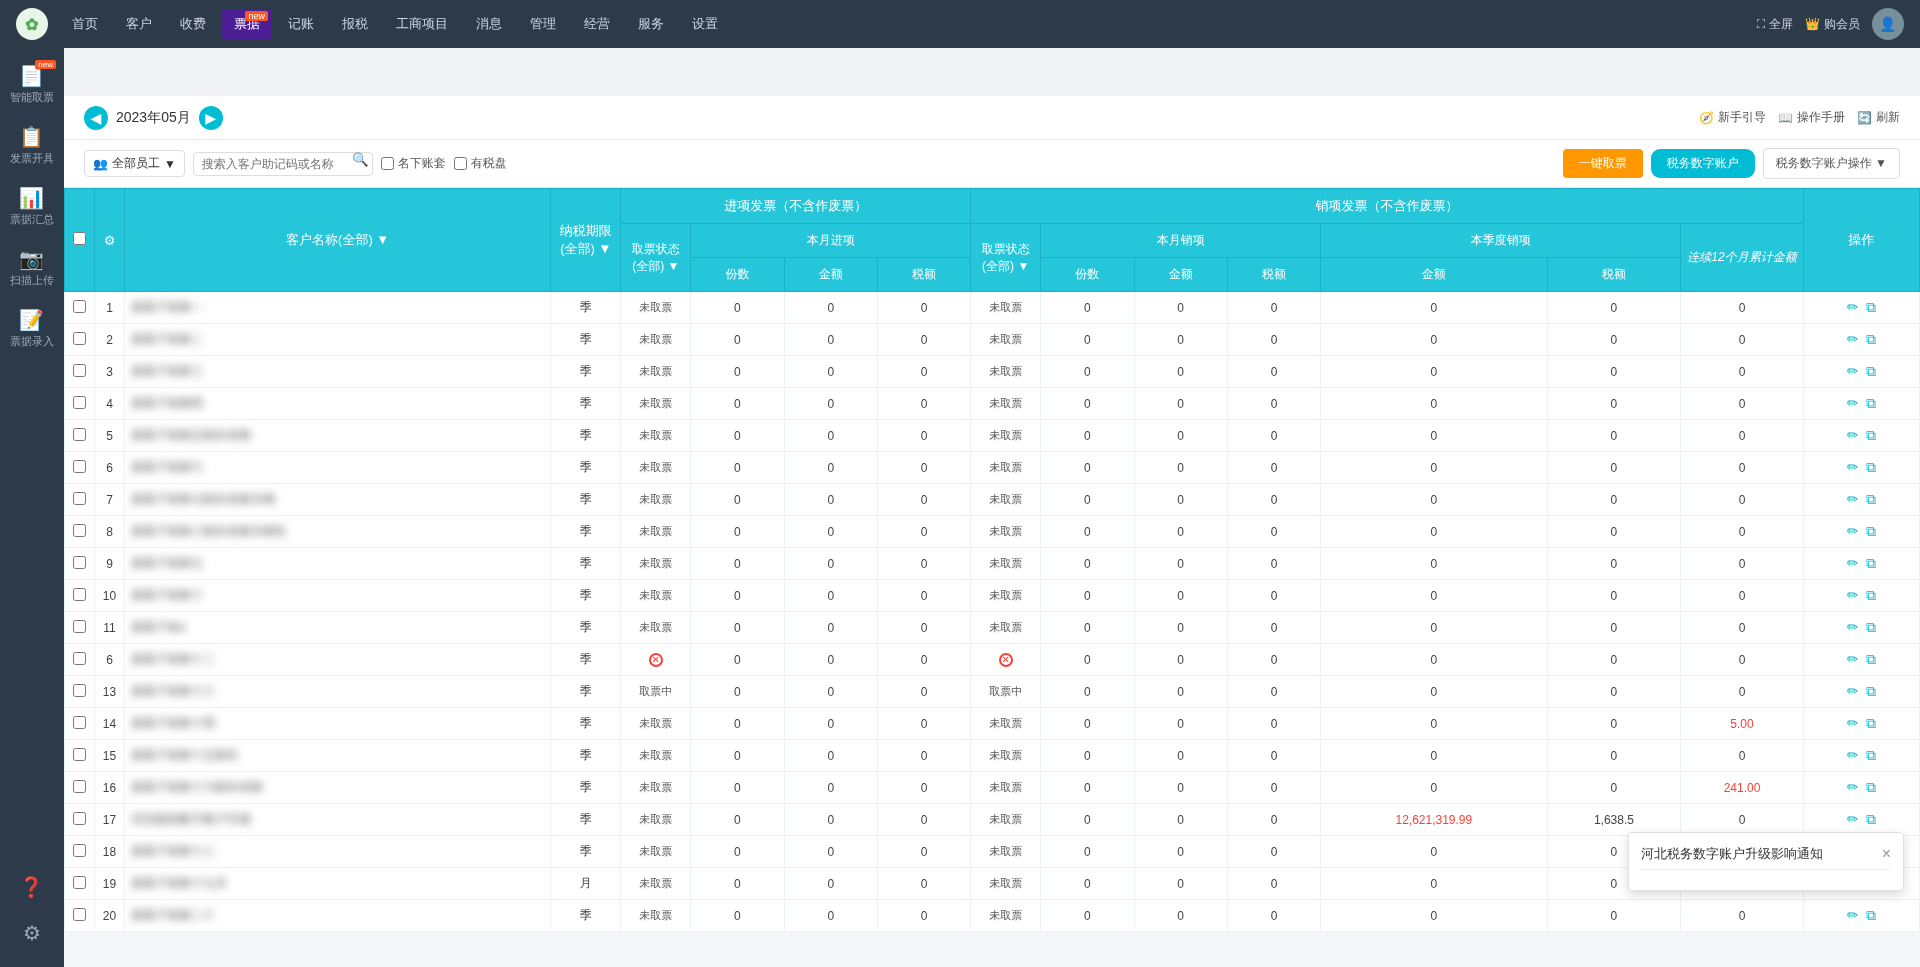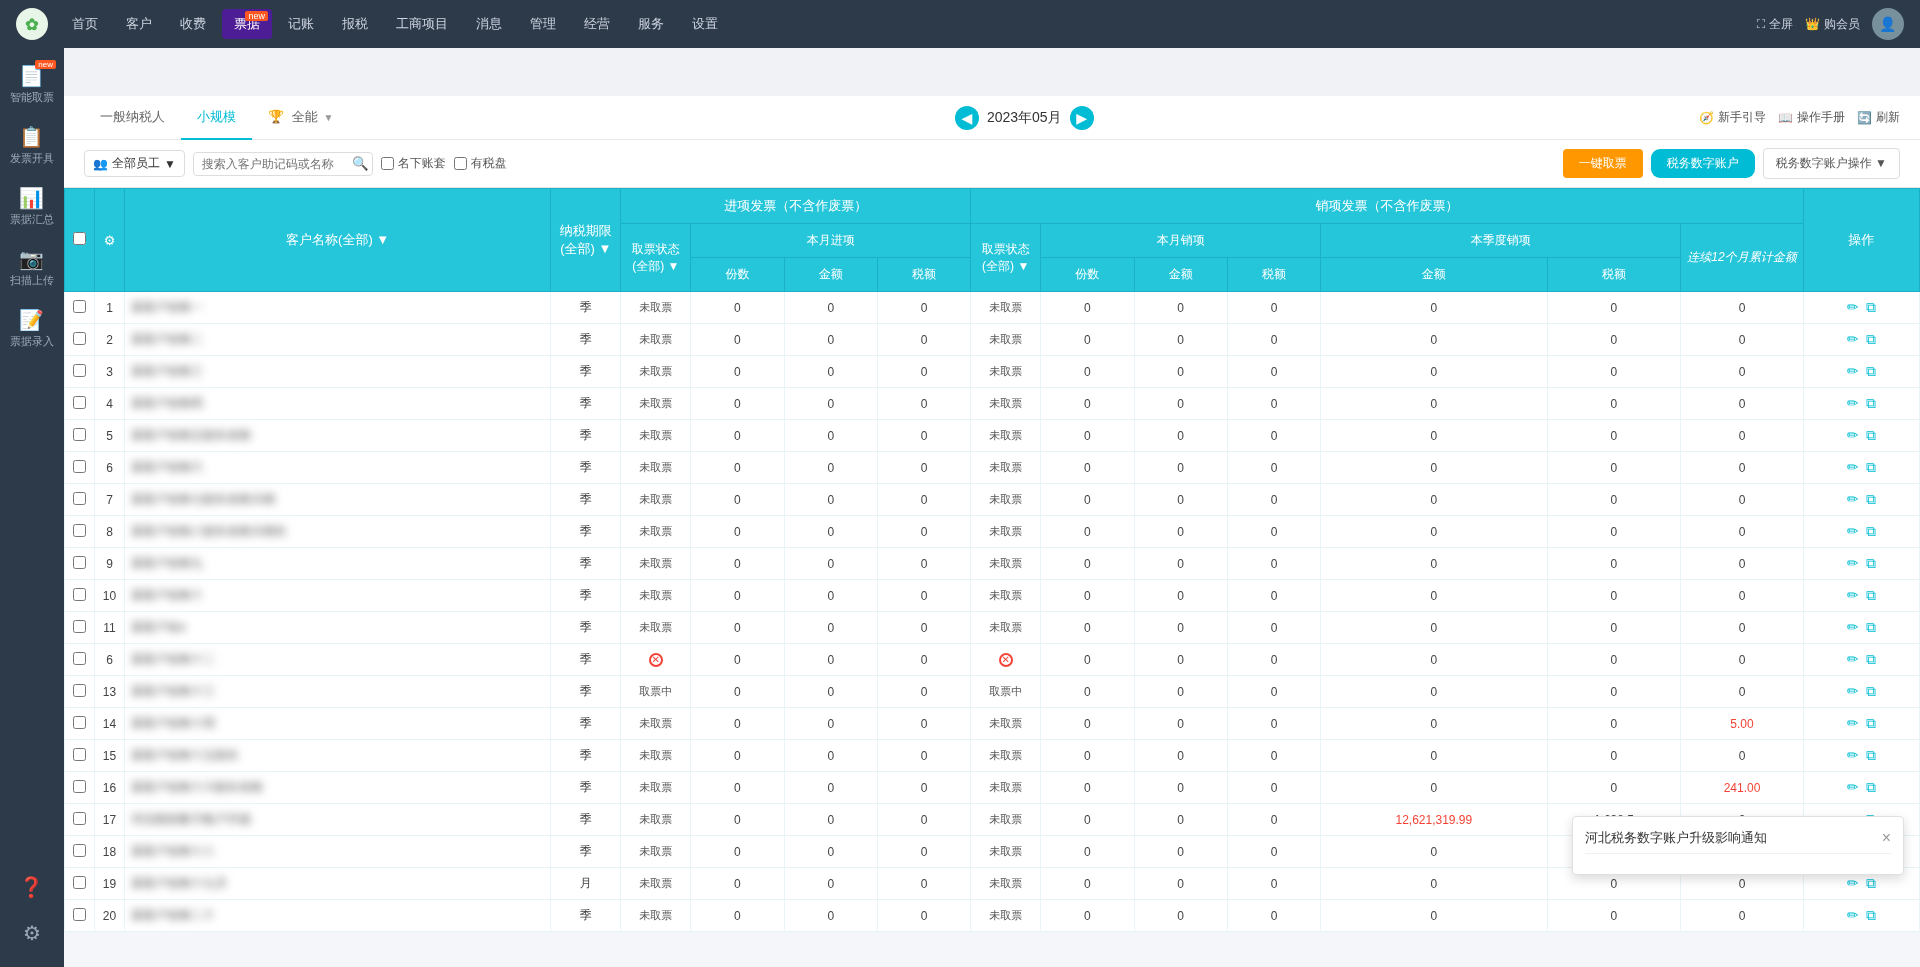--- a/index.html
+++ b/index.html
@@ -144,21 +144,21 @@
     .toolbar-select {
       border: 1px solid #ddd;
       border-radius: 4px;
       padding: 4px 8px;
       font-size: 12px;
       background: #fff;
       cursor: pointer;
       display: flex; align-items: center; gap: 4px;
     }
     .search-input-wrap {
-      position: relative; display: flex; align-items: center;
+      position: relative; display: flex; 
     }
     .search-input {
       border: 1px solid #ddd;
       border-radius: 4px;
       padding: 4px 28px 4px 8px;
       font-size: 12px;
       width: 180px;
     }
     .search-btn {
       position: absolute; right: 4px;
@@ -263,22 +263,22 @@
       border-top: 1px solid #e8e8e8;
       display: flex;
       align-items: center;
     }
     .status-link { color: #ff9800; font-size: 12px; cursor: pointer; }
 
     
     .notification-popup {
       position: fixed;
       right: 16px;
-      bottom: 92px;
-      width: 332px;
+      bottom: 76px;
+      width: 276px;
       background: #fff;
       border: 1px solid #e0e0e0;
       border-radius: 4px;
       box-shadow: 0 4px 12px rgba(0,0,0,0.15);
       padding: 12px;
       z-index: 200;
     }
     .notification-header {
       font-size: 13px;
       font-weight: 500;
@@ -377,33 +377,20 @@
     </div>
     <div class="sidebar-item">
       <span class="s-icon">⚙</span>
     </div>
   </div>
 </div>
 
 <div class="main-content">
 
   <div class="sub-header-row">
-    <div class="sub-header-left">
-      <div class="sub-tab">
-        <span>一般纳税人</span>
-      </div>
-      <div class="sub-tab active">
-        <span>小规模</span>
-      </div>
-      <div class="sub-tab">
-        <span style="margin-right:4px;">🏆</span>
-        <span>全能</span>
-        <span style="font-size:10px;color:#999;margin-left:2px;">▼</span>
-      </div>
-    </div>
     <div style="display:flex;align-items:center;gap:8px;">
       <div class="month-btn">◀</div>
       <span style="font-size:14px;font-weight:500;color:#333;">2023年05月</span>
       <div class="month-btn">▶</div>
     </div>
     <div class="sub-header-right">
       <div class="icon-action">
         <span>🧭</span>
         <span>新手引导</span>
       </div>

